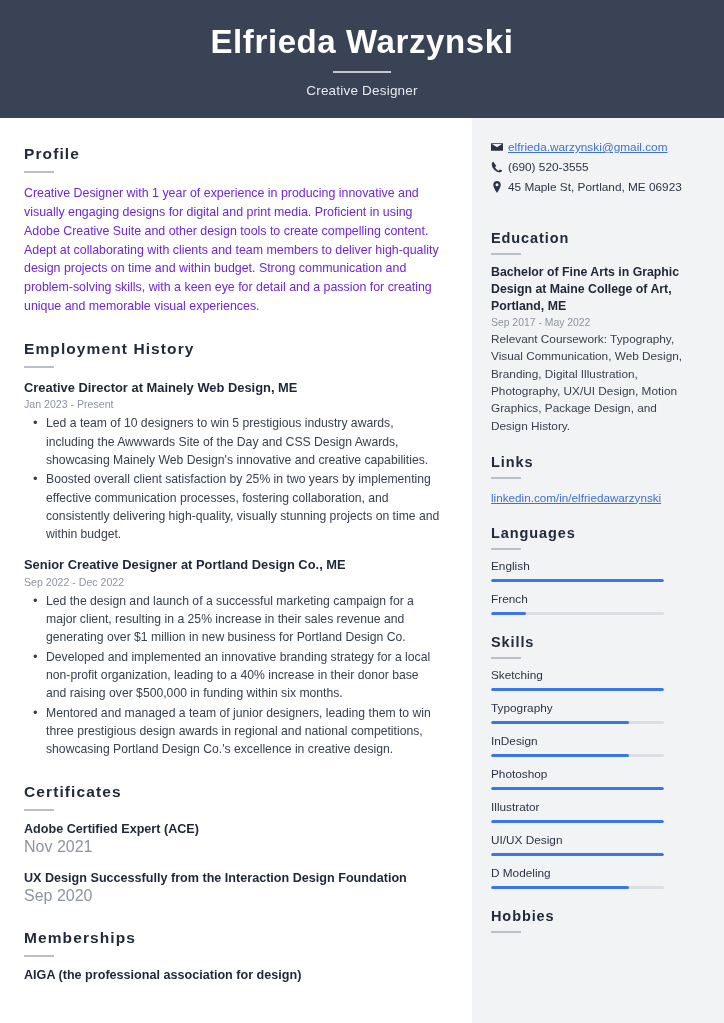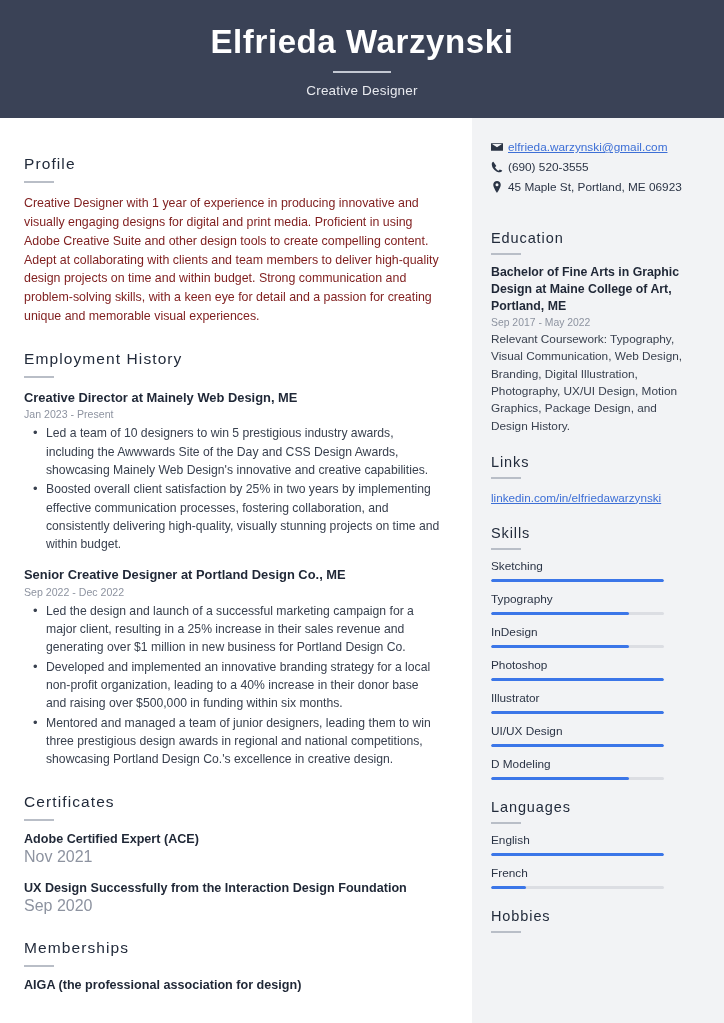--- a/index.html
+++ b/index.html
@@ -54,42 +54,41 @@
   }
   .side-col {
     width: 252px;
     background: #f2f3f5;
     padding: 22px 38px 0 19px;
   }
 
   
   .sec-head {
     font-size: 15.5px;
-    font-weight: normal;
+    font-weight: bold;
     letter-spacing: 1.1px;
     color: #222b3b;
-    margin-top: 10px;
   }
   .sec-rule {
     width: 30px;
     height: 2px;
     background: #b9bec7;
     margin: 8px 0 11px 0;
   }
   .side .sec-head { font-size: 14.5px; letter-spacing: 0.9px; }
   .side .sec-rule { margin: 7px 0 9px 0; }
 
   .section { margin-bottom: 24px; }
   .side .section { margin-bottom: 19px; }
 
   
   .profile-text {
     font-size: 12.4px;
     line-height: 1.52;
-    color: #7f1d1d;
+    color: #6d28d9;
   }
 
   .entry { margin-bottom: 13px; }
   .entry:last-child { margin-bottom: 0; }
   .entry-title {
     font-size: 12.9px;
     font-weight: bold;
     color: #1f2736;
     line-height: 1.35;
   }
@@ -278,20 +277,38 @@
         <div class="edu-desc">Relevant Coursework: Typography, Visual Communication, Web Design, Branding, Digital Illustration, Photography, UX/UI Design, Motion Graphics, Package Design, and Design History.</div>
       </div>
 
       <div class="section">
         <div class="sec-head">Links</div>
         <div class="sec-rule"></div>
         <a class="side-link" href="#">linkedin.com/in/elfriedawarzynski</a>
       </div>
 
       <div class="section">
+        <div class="sec-head">Languages</div>
+        <div class="sec-rule"></div>
+
+        <div class="bar-item">
+          <div class="bar-label">English</div>
+          <div class="bar-track">
+            <div class="bar-fill" style="width: 100%;"></div>
+          </div>
+        </div>
+        <div class="bar-item">
+          <div class="bar-label">French</div>
+          <div class="bar-track">
+            <div class="bar-fill" style="width: 20%;"></div>
+          </div>
+        </div>
+      </div>
+
+      <div class="section">
         <div class="sec-head">Skills</div>
         <div class="sec-rule"></div>
 
         <div class="bar-item">
           <div class="bar-label">Sketching</div>
           <div class="bar-track">
             <div class="bar-fill" style="width: 100%;"></div>
           </div>
         </div>
         <div class="bar-item">
@@ -321,38 +338,20 @@
         <div class="bar-item">
           <div class="bar-label">UI/UX Design</div>
           <div class="bar-track">
             <div class="bar-fill" style="width: 100%;"></div>
           </div>
         </div>
         <div class="bar-item">
           <div class="bar-label">D Modeling</div>
           <div class="bar-track">
             <div class="bar-fill" style="width: 80%;"></div>
-          </div>
-        </div>
-      </div>
-
-      <div class="section">
-        <div class="sec-head">Languages</div>
-        <div class="sec-rule"></div>
-
-        <div class="bar-item">
-          <div class="bar-label">English</div>
-          <div class="bar-track">
-            <div class="bar-fill" style="width: 100%;"></div>
-          </div>
-        </div>
-        <div class="bar-item">
-          <div class="bar-label">French</div>
-          <div class="bar-track">
-            <div class="bar-fill" style="width: 20%;"></div>
           </div>
         </div>
       </div>
 
       <div class="section">
         <div class="sec-head">Hobbies</div>
         <div class="sec-rule"></div>
       </div>
 
     </div>

